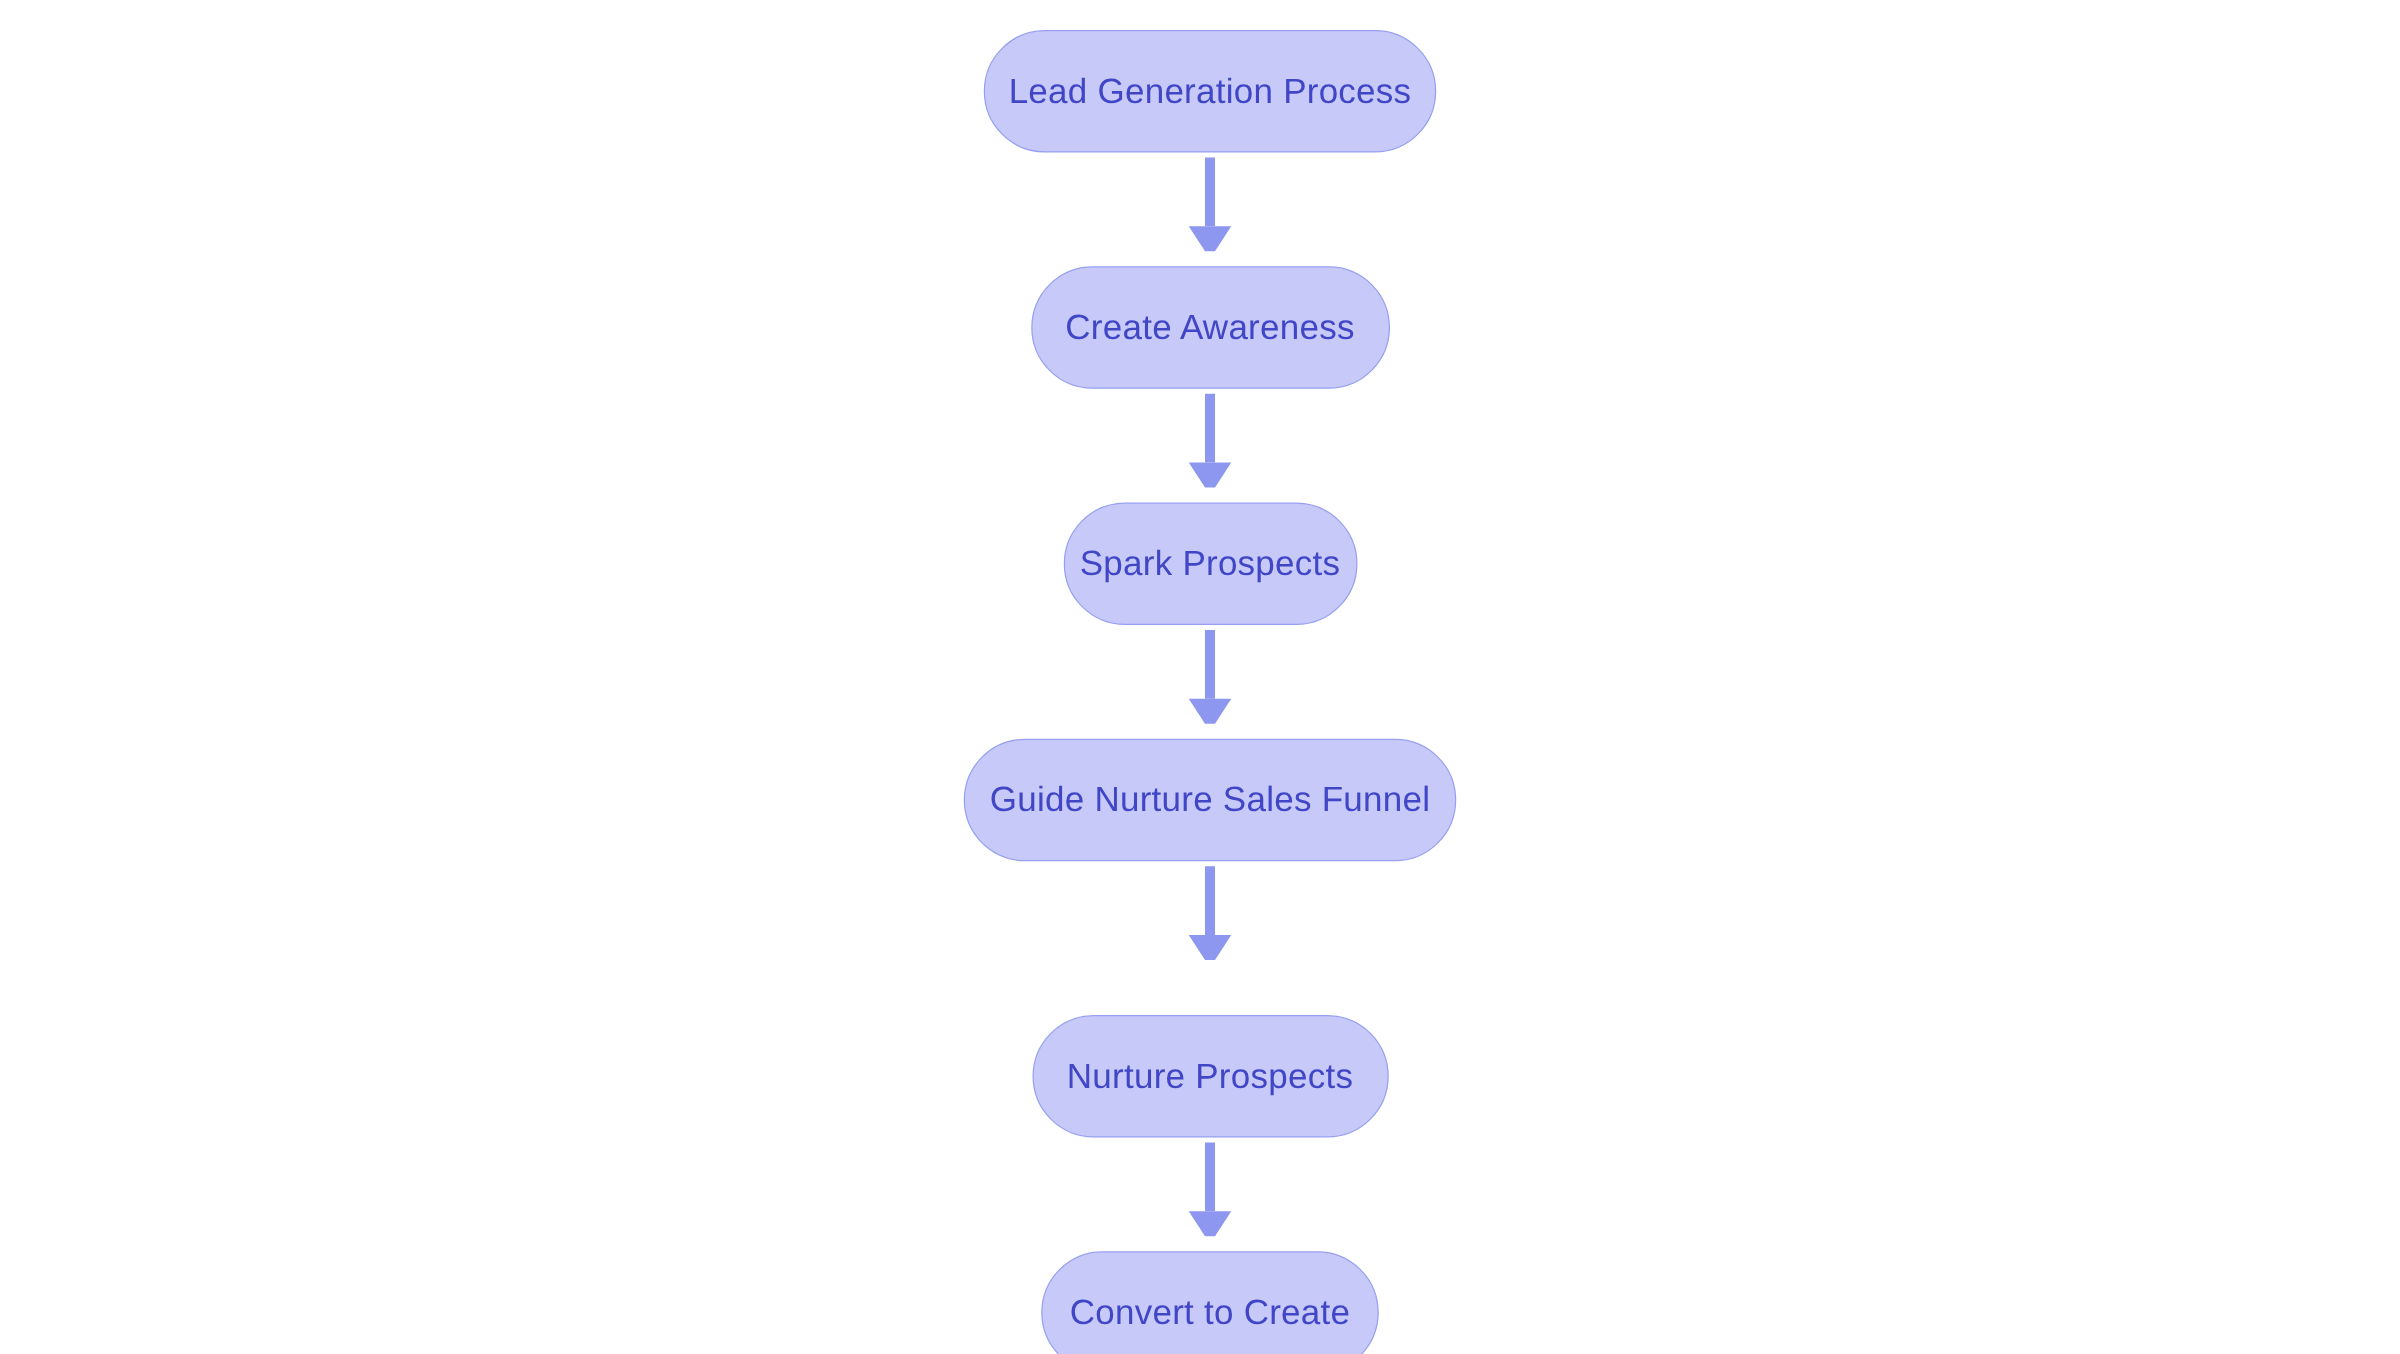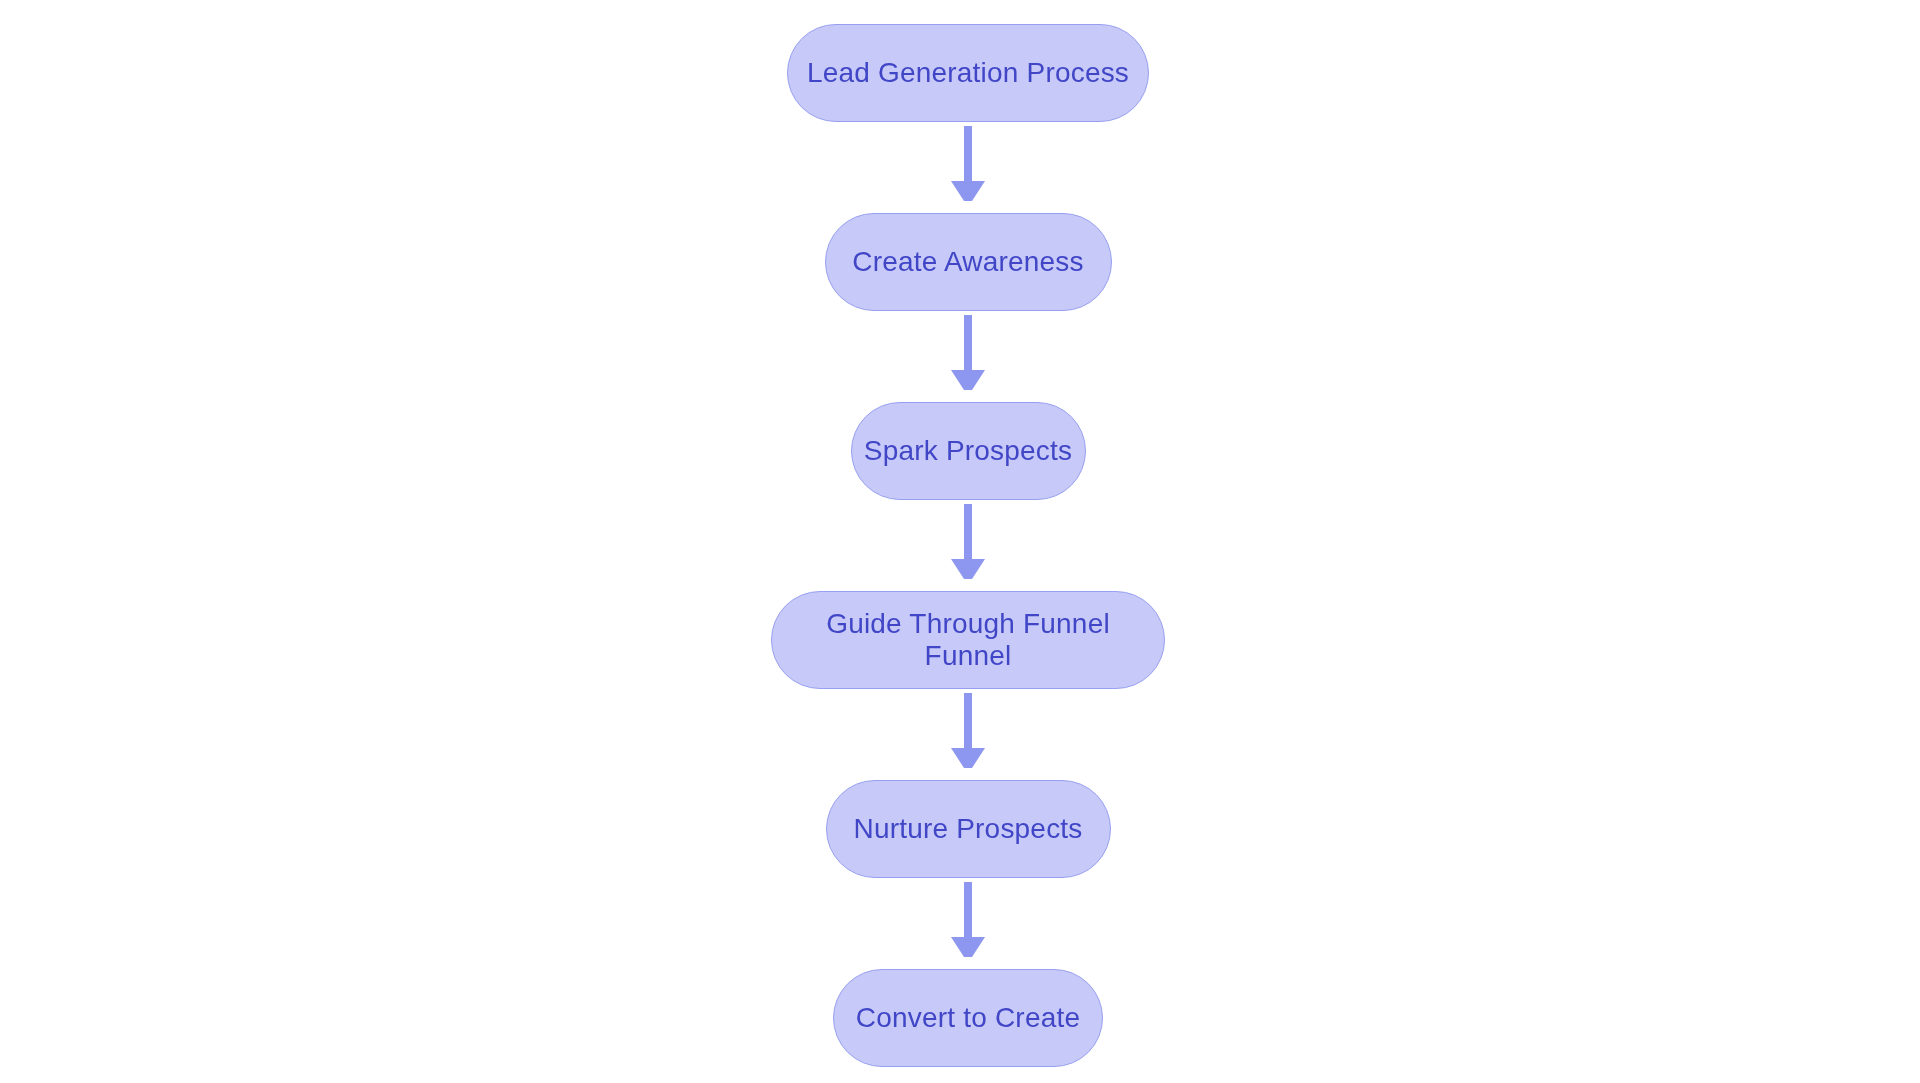--- a/index.html
+++ b/index.html
@@ -36,21 +36,21 @@
     display: flex;
     align-items: center;
     justify-content: center;
     text-align: center;
     flex: 0 0 auto;
   }
   .node--1 { width: 362px; }
   .node--2 { width: 287px; }
   .node--3 { width: 235px; }
   .node--4 { width: 394px; }
-  .node--5 { width: 285px; }
+  .node--5 { width: 285px; margin-top: 32px; }
   .node--6 { width: 270px; }
   .arrow {
     height: 91px;
     width: 26px;
     display: flex;
     flex-direction: column;
     align-items: center;
     flex: 0 0 auto;
   }
   .arrow-line {
@@ -92,21 +92,21 @@
   <div class="node node--3">
     <span>Spark Prospects</span>
   </div>
 
   <div class="arrow">
     <div class="arrow-line"></div>
     <div class="arrow-head"></div>
   </div>
 
   <div class="node node--4">
-    <span>Guide Through Funnel Funnel</span>
+    <span>Guide Nurture Sales Funnel</span>
   </div>
 
   <div class="arrow">
     <div class="arrow-line"></div>
     <div class="arrow-head"></div>
   </div>
 
   <div class="node node--5">
     <span>Nurture Prospects</span>
   </div>

